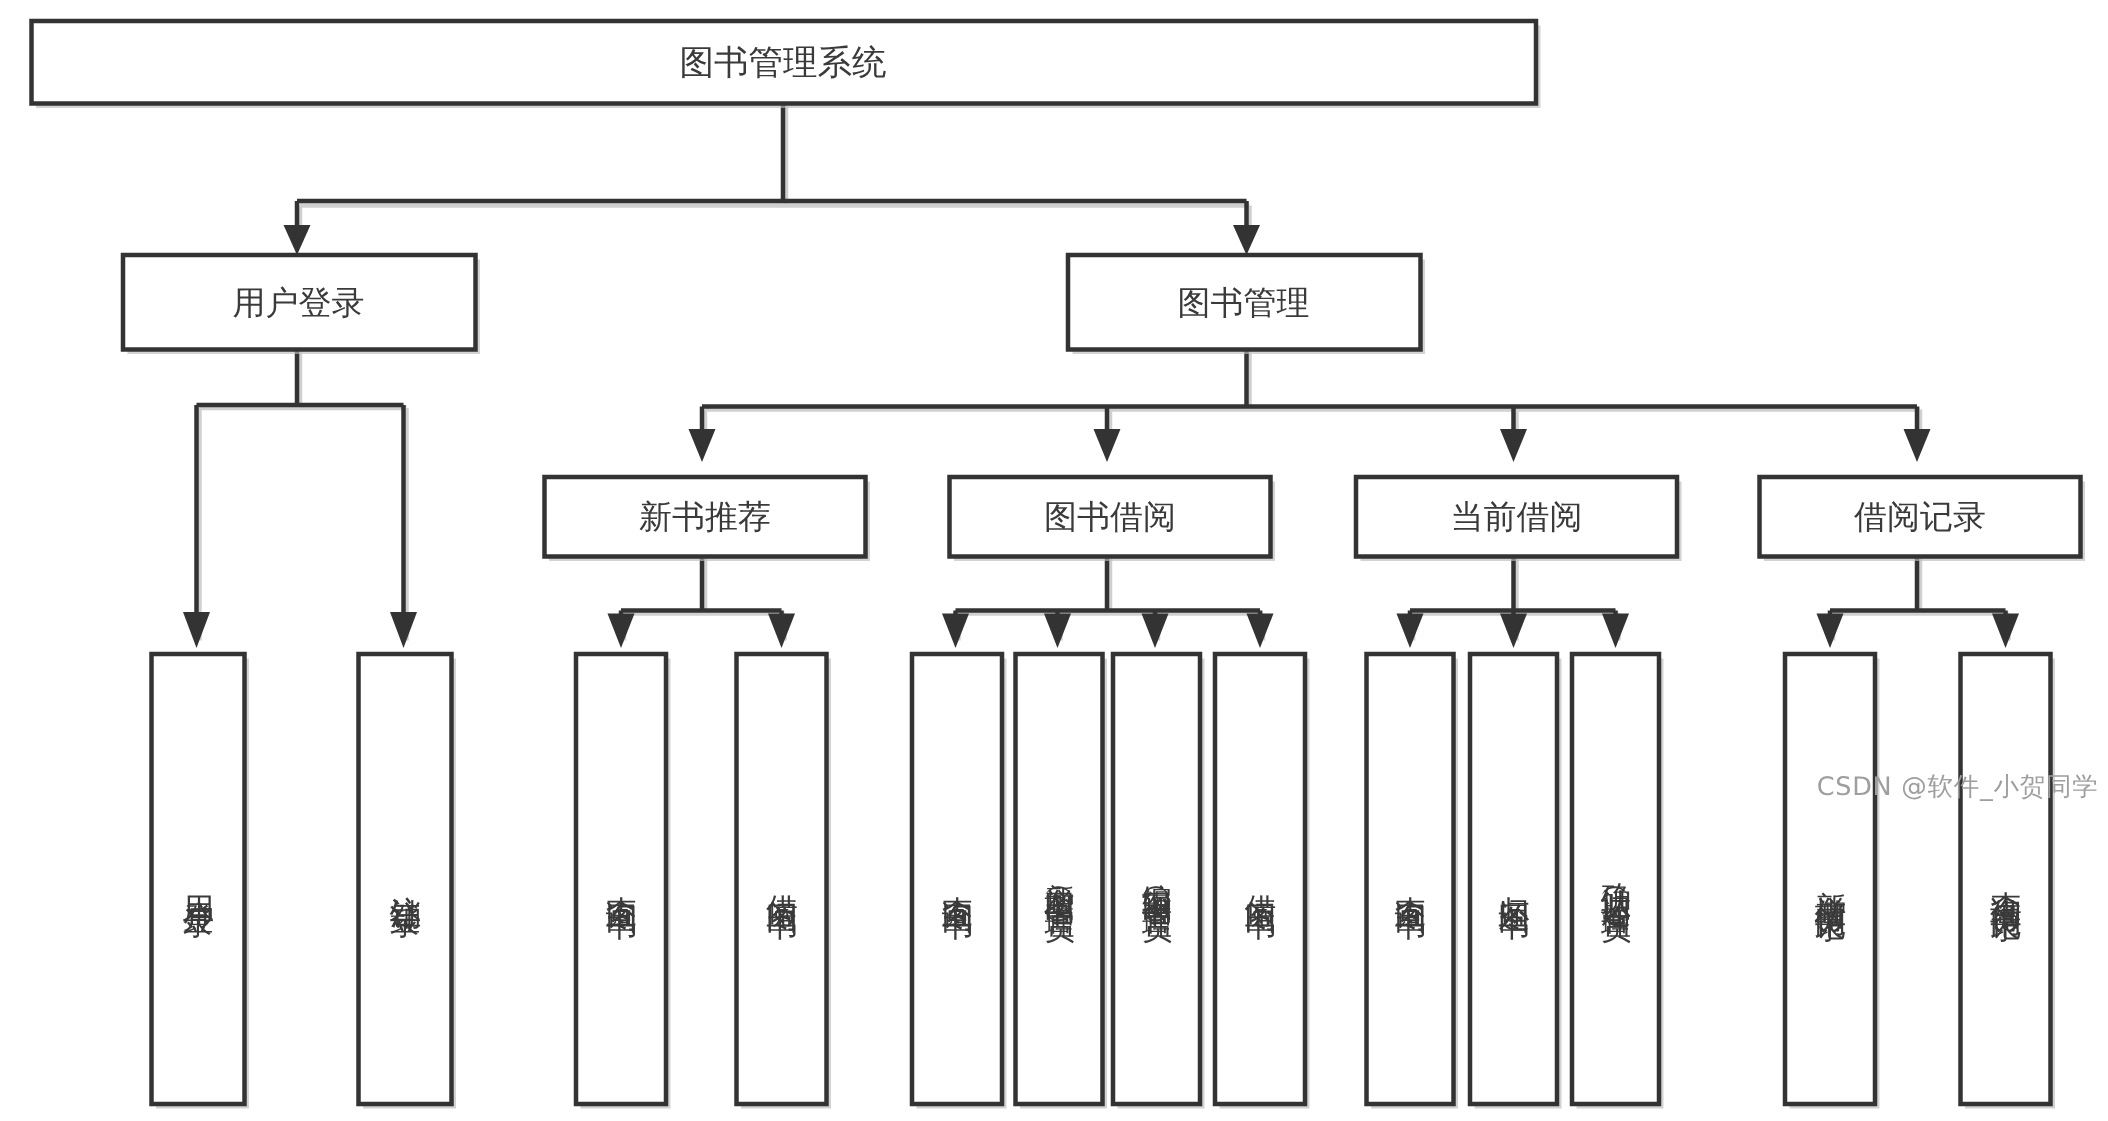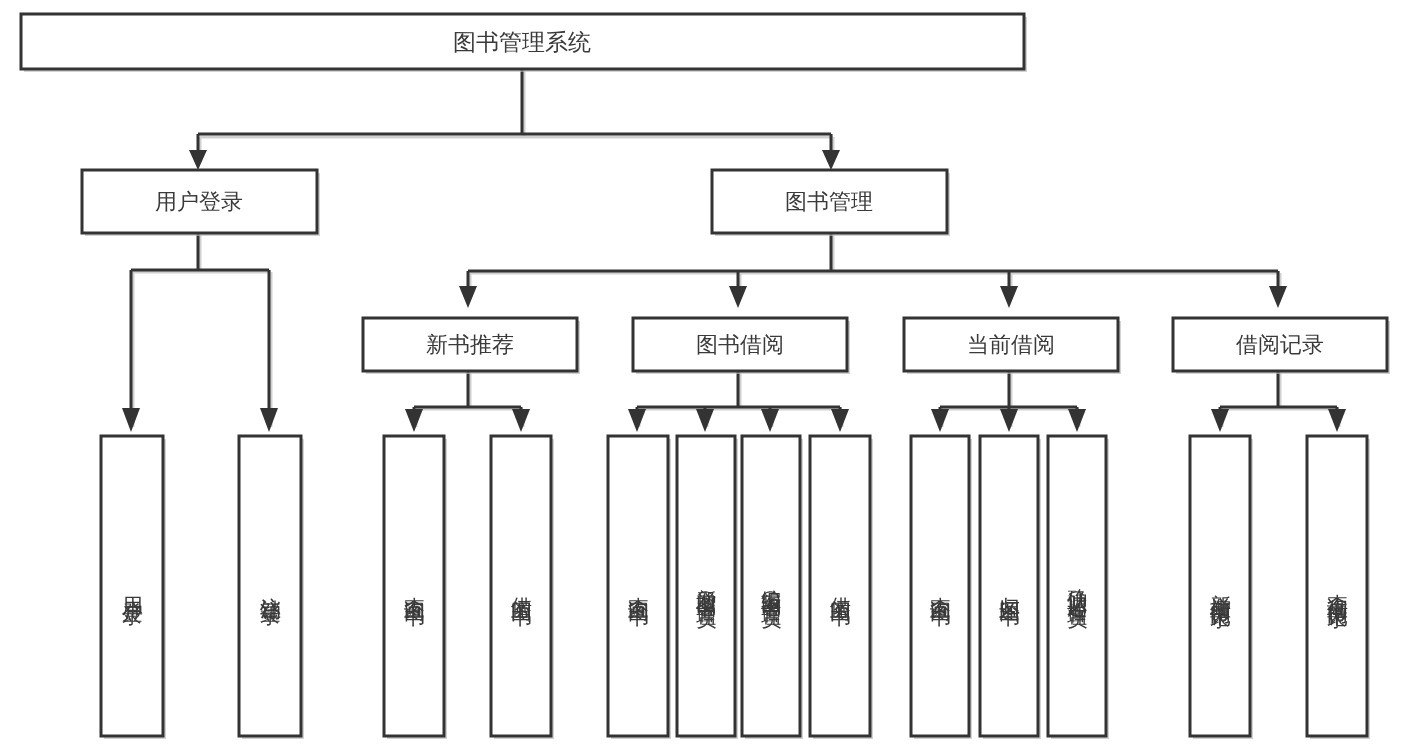--- a/index.html
+++ b/index.html
@@ -254,14 +254,15 @@
     <span class="vlabel" style="font-size:20px;">确认归还（管理员）</span>
   </div>
 
   <div class="vlabel-wrap" style="left:1190px; top:436px; width:60px; height:300px;">
     <span class="vlabel">新增借阅记录</span>
   </div>
   <div class="vlabel-wrap" style="left:1307px; top:436px; width:60px; height:300px;">
     <span class="vlabel">查询借阅记录</span>
   </div>
 
+  <div class="watermark">CSDN @软件_小贺同学</div>
 
 </div>
 
 </body></html>

